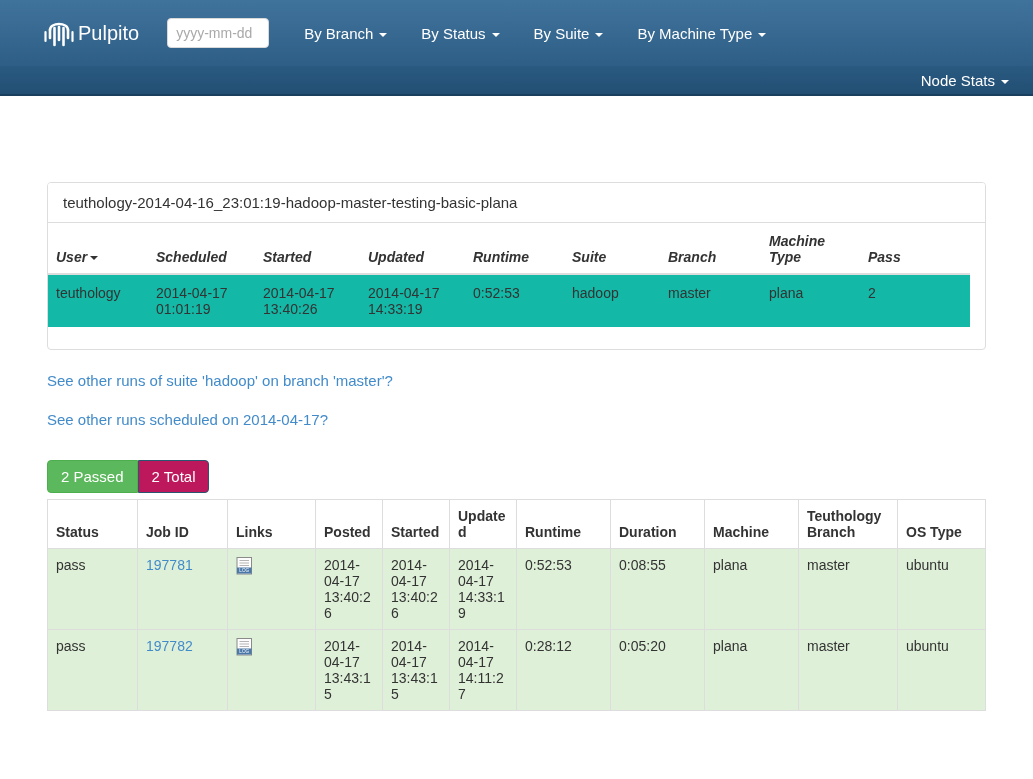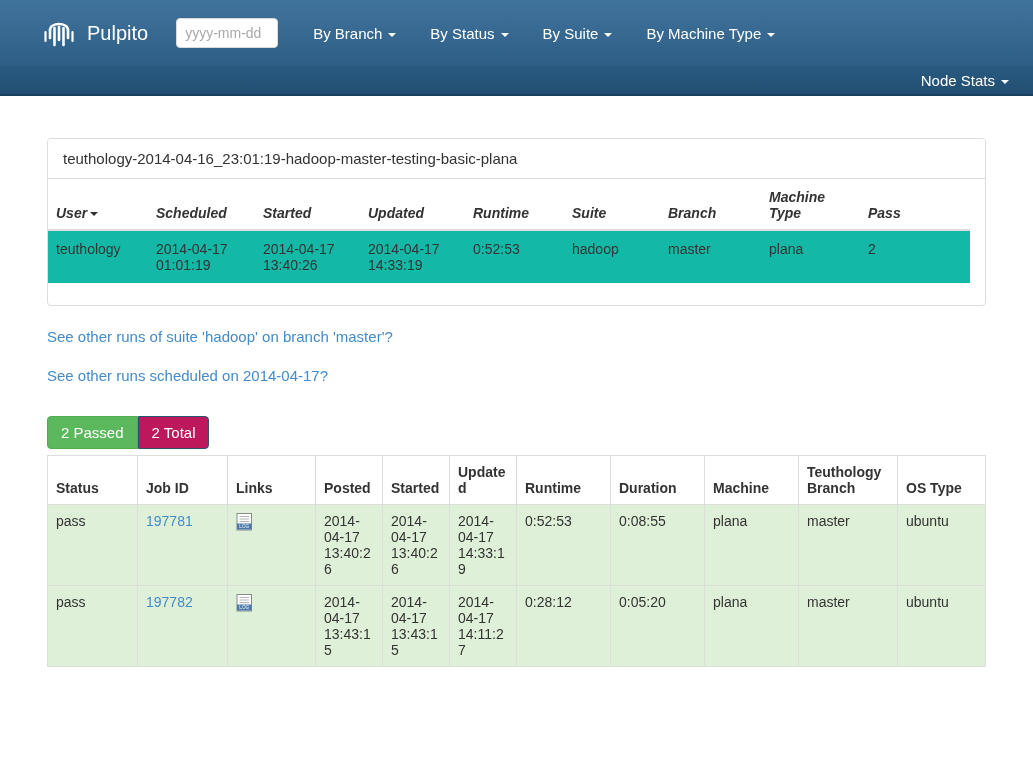--- a/index.html
+++ b/index.html
@@ -12,21 +12,21 @@
   }
 
   
   .navbar { width: 100%; }
   .nav-main {
     height: 66px;
     background: linear-gradient(to bottom, #40739c, #2e5e86);
     display: flex; align-items: center;
     padding: 0 20px 0 40px;
   }
-  .brand { display: flex; align-items: center; gap: 9px; color: #fff; font-size: 20px; cursor: pointer; }
+  .brand { display: flex; align-items: center; color: #fff; font-size: 20px; cursor: pointer; }
   .brand-logo { display: inline-flex; }
   .date-input {
     margin-left: 28px;
     width: 102px; height: 30px;
     border: 1px solid #d9d9d9; border-radius: 4px;
     padding: 4px 8px; font-size: 14px;
     font-family: "Liberation Sans", sans-serif;
     color: #333; outline: none;
   }
   .date-input::placeholder { color: #a9a9a9; }
@@ -45,21 +45,21 @@
   .nav-secondary {
     height: 30px;
     background: linear-gradient(to bottom, #2a5a81, #224e73);
     border-bottom: 2px solid #1a3f5e;
     display: flex; justify-content: flex-end; align-items: center;
     padding: 0 24px;
   }
   .node-stats { color: #fff; font-size: 15px; cursor: pointer; }
 
   
-  .content { padding: 42px 47px 40px 47px; }
+  .content { padding: 42px 47px 40px 47px; margin-top: 44px; }
 
   .panel {
     border: 1px solid #ddd; border-radius: 4px;
     overflow: hidden;
   }
   .panel-heading {
     padding: 11px 15px;
     font-size: 15px;
     background: #fff;
     border-bottom: 1px solid #ddd;

